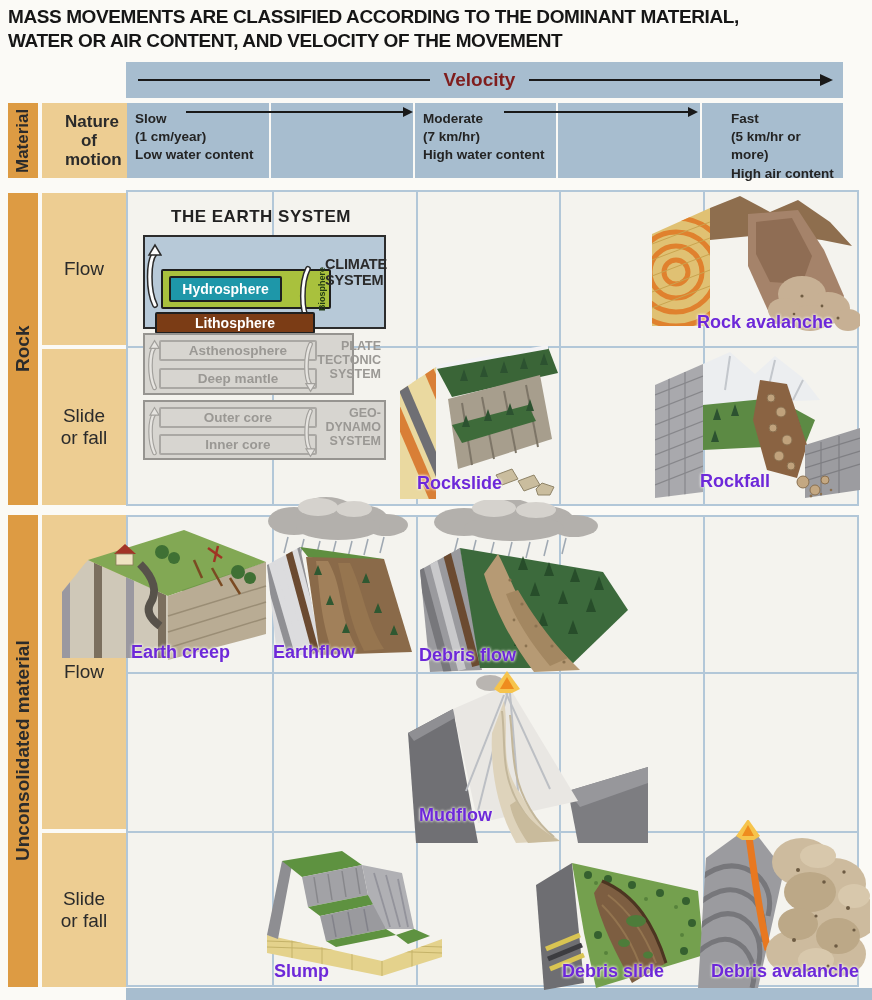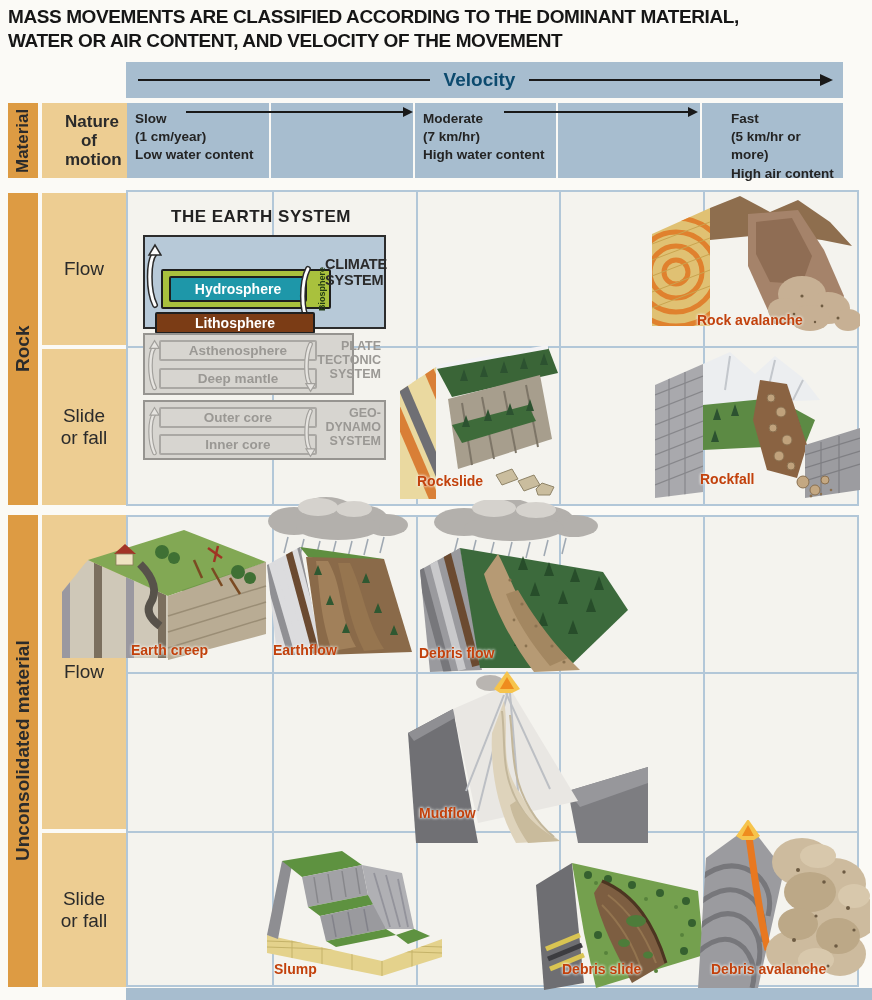--- a/index.html
+++ b/index.html
@@ -4,21 +4,21 @@
 <style>
   html,body{margin:0;padding:0;background:var(--page_bg,#fbfaf6);}
   body{font-family:"Liberation Sans","DejaVu Sans",sans-serif;color:var(--ink,#1d1d1d);}
   .figure{position:relative;width:872px;height:1000px;overflow:hidden;background:var(--page_bg,#fbfaf6);}
   .abs{position:absolute;box-sizing:border-box;}
   
   .title{left:8px;top:5px;width:860px;font-weight:700;font-size:19px;line-height:1.28;letter-spacing:-0.4px;color:#161616;}
   
   .vband{left:126px;top:62px;width:717px;height:36px;background:var(--band_blue,#a7bdcf);display:flex;align-items:center;padding:0 10px 0 12px;}
   .vseg{height:2.5px;background:#191919;flex:1;}
-  .vlabel{margin:0 14px;font-size:19px;font-weight:600;color:#0c4a6e;}
+  .vlabel{margin:0 14px;font-size:19px;font-weight:600;color:#7f1d1d;}
   .vhead{width:0;height:0;border-left:13px solid #191919;border-top:6px solid transparent;border-bottom:6px solid transparent;margin-left:-1px;}
   
   .hcell{top:103px;height:75px;background:var(--band_blue,#a7bdcf);}
   .blue-txt{padding:7px 4px 0 8px;font-size:13.5px;font-weight:700;line-height:1.35;color:#242424;}
   .mat-col{background:var(--material_orange,#dd9b43);}
   .nat-col{background:var(--motion_tan,#edcd92);}
   .vtext{writing-mode:vertical-rl;transform:rotate(180deg);display:flex;align-items:center;justify-content:center;font-weight:600;color:#2b2b2b;}
   .nature-box{display:flex;align-items:center;justify-content:center;text-align:center;font-size:17px;font-weight:600;color:#2b2b2b;line-height:1.12;}
   .harrow{height:2px;background:#191919;top:111px;}
   .harrowhead{width:0;height:0;border-left:10px solid #191919;border-top:5px solid transparent;border-bottom:5px solid transparent;top:107px;}
@@ -40,21 +40,21 @@
   .es-side{position:absolute;font-weight:700;line-height:1.12;}
   .biosphere-v{position:absolute;right:0;top:0;bottom:0;width:14px;display:flex;align-items:center;justify-content:center;writing-mode:vertical-rl;transform:rotate(180deg);font-size:9px;font-weight:700;color:#223c14;}
   .arr-out{fill:none;stroke:#2a2a2a;stroke-width:6;stroke-linecap:round;}
   .arr-in{fill:none;stroke:#fdfdfd;stroke-width:3;stroke-linecap:round;}
   .arr-head-w{fill:#fdfdfd;stroke:#2a2a2a;stroke-width:1.5;}
   .gray .arr-out{stroke:#a2a09c;}
   .gray .arr-in{stroke:#e6e4e0;}
   .gray .arr-head-w{fill:#e6e4e0;stroke:#a2a09c;}
   
   .illus{z-index:4;}
-  .cap{z-index:7;font-size:14px;font-weight:700;color:#c2410c;white-space:nowrap;text-shadow:0 0 3px #f6f5f0,0 0 3px #f6f5f0;text-align:center;}
+  .cap{z-index:7;font-size:18px;font-weight:700;color:#6d28d9;white-space:nowrap;text-shadow:0 0 3px #f6f5f0,0 0 3px #f6f5f0;text-align:center;}
   .strip-bottom{left:126px;top:988px;width:746px;height:12px;background:var(--band_blue,#a7bdcf);z-index:2;}
 </style>
 </head>
 <body>
 
 <div class="figure">
 
   <div class="abs title">
     <div>MASS MOVEMENTS ARE CLASSIFIED ACCORDING TO THE DOMINANT MATERIAL,</div>
     <div>WATER OR AIR CONTENT, AND VELOCITY OF THE MOVEMENT</div>
@@ -129,21 +129,21 @@
   <div class="abs motion-cell" style="top:515px;height:314px;">
       <span>Flow</span>
     </div>
   <div class="abs motion-cell" style="top:833px;height:154px;">
       <span class="wrap48">Slide or fall</span>
     </div>
 
   <div class="abs es-title">THE EARTH SYSTEM</div>
   <div class="abs es-box climate">
     <div class="abs" style="left:16px;top:32px;width:170px;height:40px;background:var(--es_biosphere,#a9c13d);border:2px solid #1f1f1f;border-radius:2px;">
-      <div class="es-bar" style="left:6px;top:5px;width:138px;height:26px;background:var(--es_hydrosphere,#1e97a9);">Hydrosphere</div>
+      <div class="es-bar" style="left:6px;top:5px;width:113px;height:26px;background:var(--es_hydrosphere,#1e97a9);">Hydrosphere</div>
       <div class="biosphere-v">Biosphere</div>
     </div>
     <div class="es-bar" style="left:10px;top:75px;width:160px;height:22px;background:var(--es_lithosphere,#7b3c15);z-index:2;">Lithosphere</div>
     <div class="es-side" style="left:180px;top:19px;width:60px;font-size:14.5px;color:#2b2b2b;letter-spacing:-0.2px;">CLIMATE SYSTEM</div>
     <svg class="abs" style="left:-1px;top:6px;" width="18" height="66" viewBox="0 0 18 66">
         <path class="arr-out" d="M11,62 C4,48 4,18 11,10"></path>
         <path class="arr-in" d="M11,62 C4,48 4,18 11,10"></path>
         <polygon class="arr-head-w" points="11,2 5,12 17,12"></polygon>
       </svg>
     <svg class="abs" style="left:152px;top:28px;transform:scaleY(-1);" width="18" height="64" viewBox="0 0 18 66">

